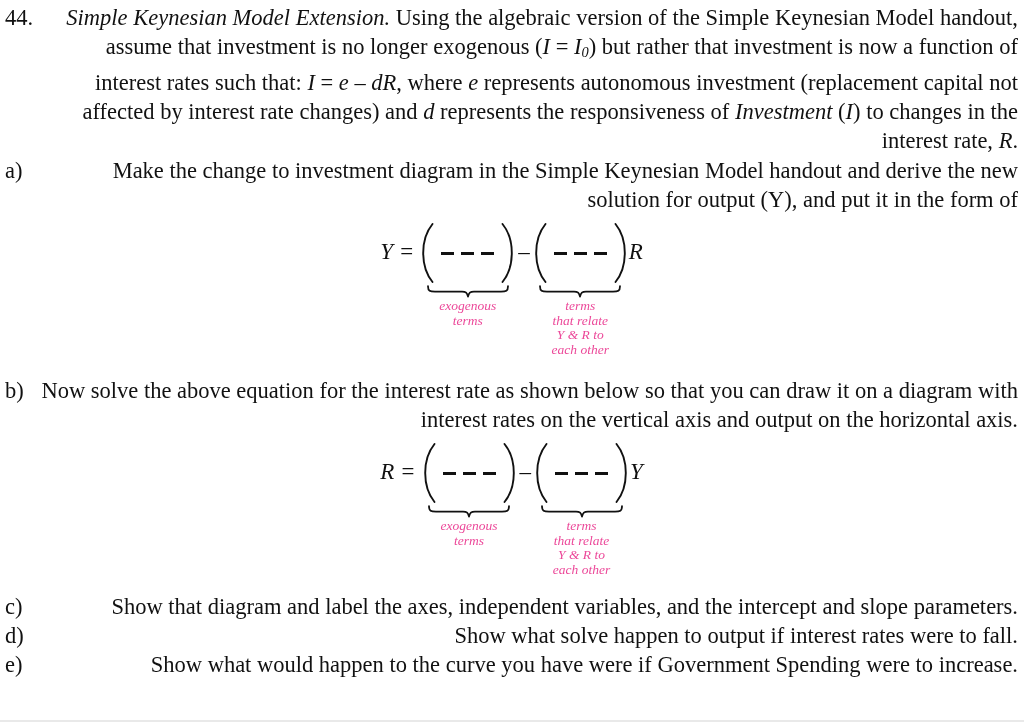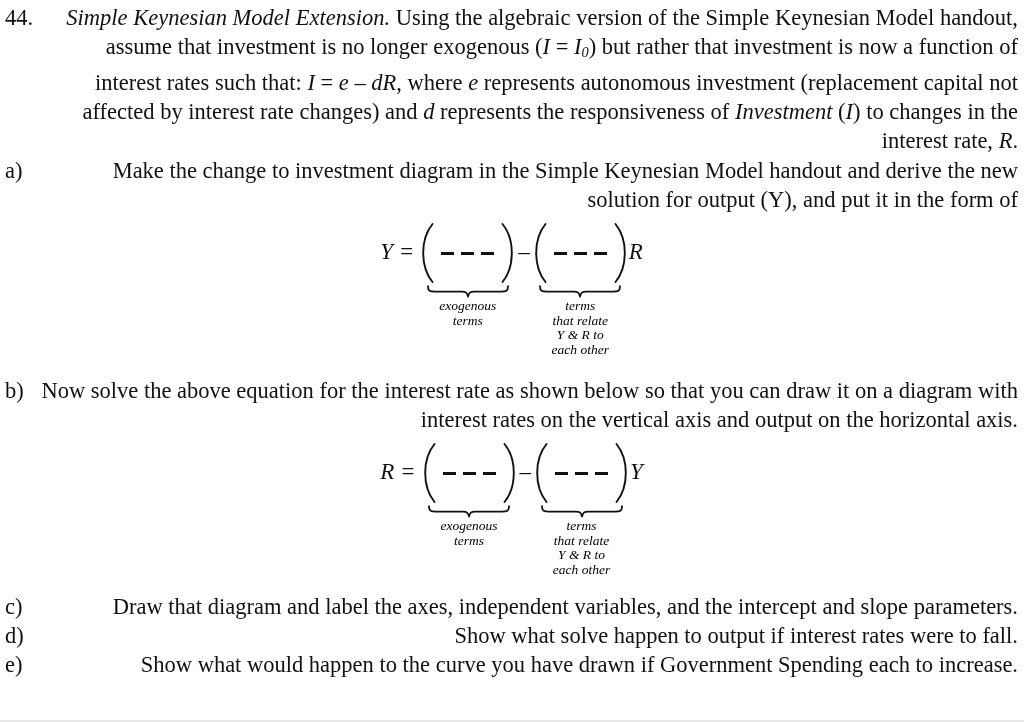--- a/index.html
+++ b/index.html
@@ -128,21 +128,21 @@
     margin-top: 1px;
   }
   .brace svg { display: block; }
 
   .caption {
     font-style: italic;
     font-size: 13.5px;
     line-height: 14.6px;
     text-align: center;
     margin-top: 1px;
-    color: #000000;
+    color: #ec4899;
     white-space: pre-line;
   }
 
   .spacer-8 { height: 8px; }
   .spacer-14 { height: 14px; }
   .spacer-18 { height: 18px; }
 
   .bottom-rule {
     position: absolute;
     left: 0;
@@ -309,27 +309,27 @@
       </div>
 
       <span class="eq-rhs-var">Y</span>
     </div>
   </div>
 
   <div class="spacer-14"></div>
 
   <div class="item">
     <span class="marker">c)</span>
-    <span class="body">Draw that diagram and label the axes, independent variables, and the intercept and slope parameters.</span>
+    <span class="body">Show that diagram and label the axes, independent variables, and the intercept and slope parameters.</span>
   </div>
 
   <div class="item">
     <span class="marker">d)</span>
     <span class="body">Show what solve happen to output if interest rates were to fall.</span>
   </div>
 
   <div class="item">
     <span class="marker">e)</span>
-    <span class="body">Show what would happen to the curve you have drawn if Government Spending each to increase.</span>
+    <span class="body">Show what would happen to the curve you have were if Government Spending were to increase.</span>
   </div>
 
   <div class="bottom-rule"></div>
 </div>
 
 </body></html>

